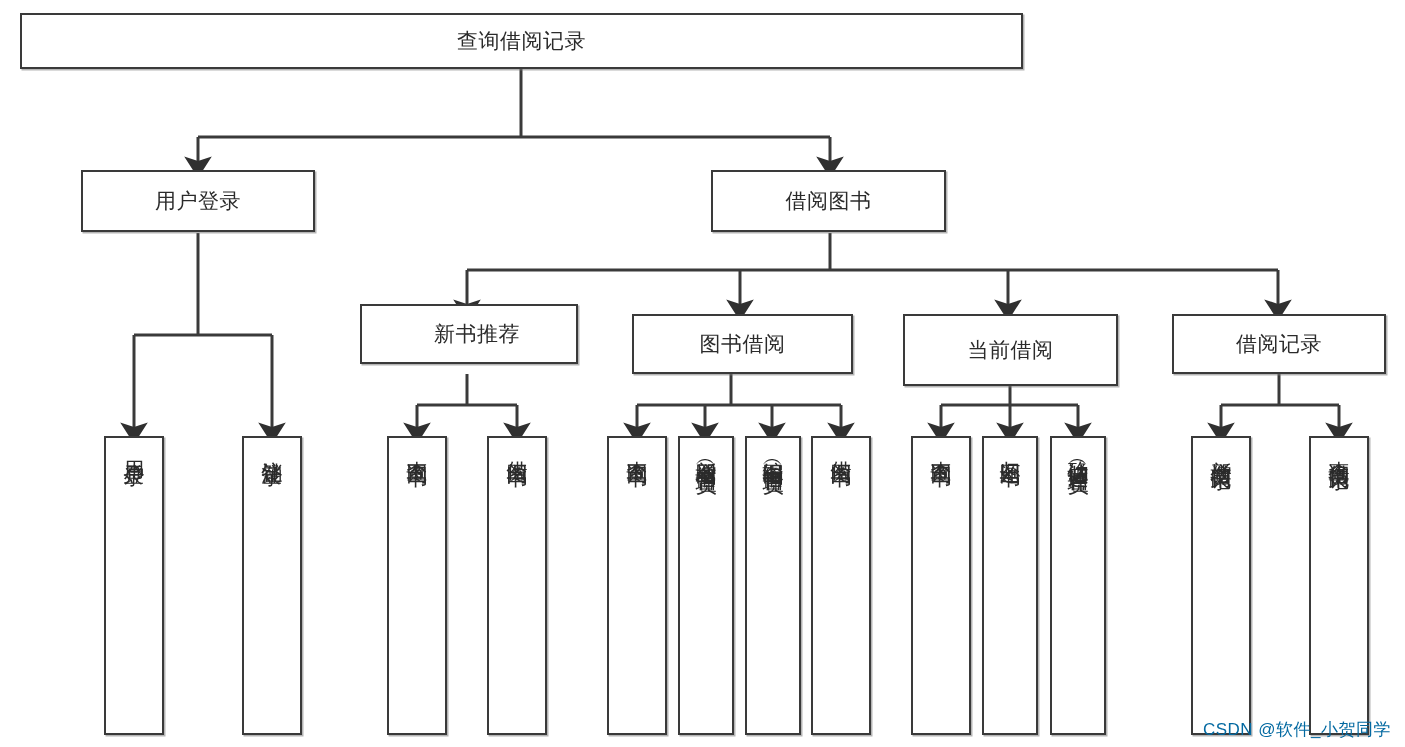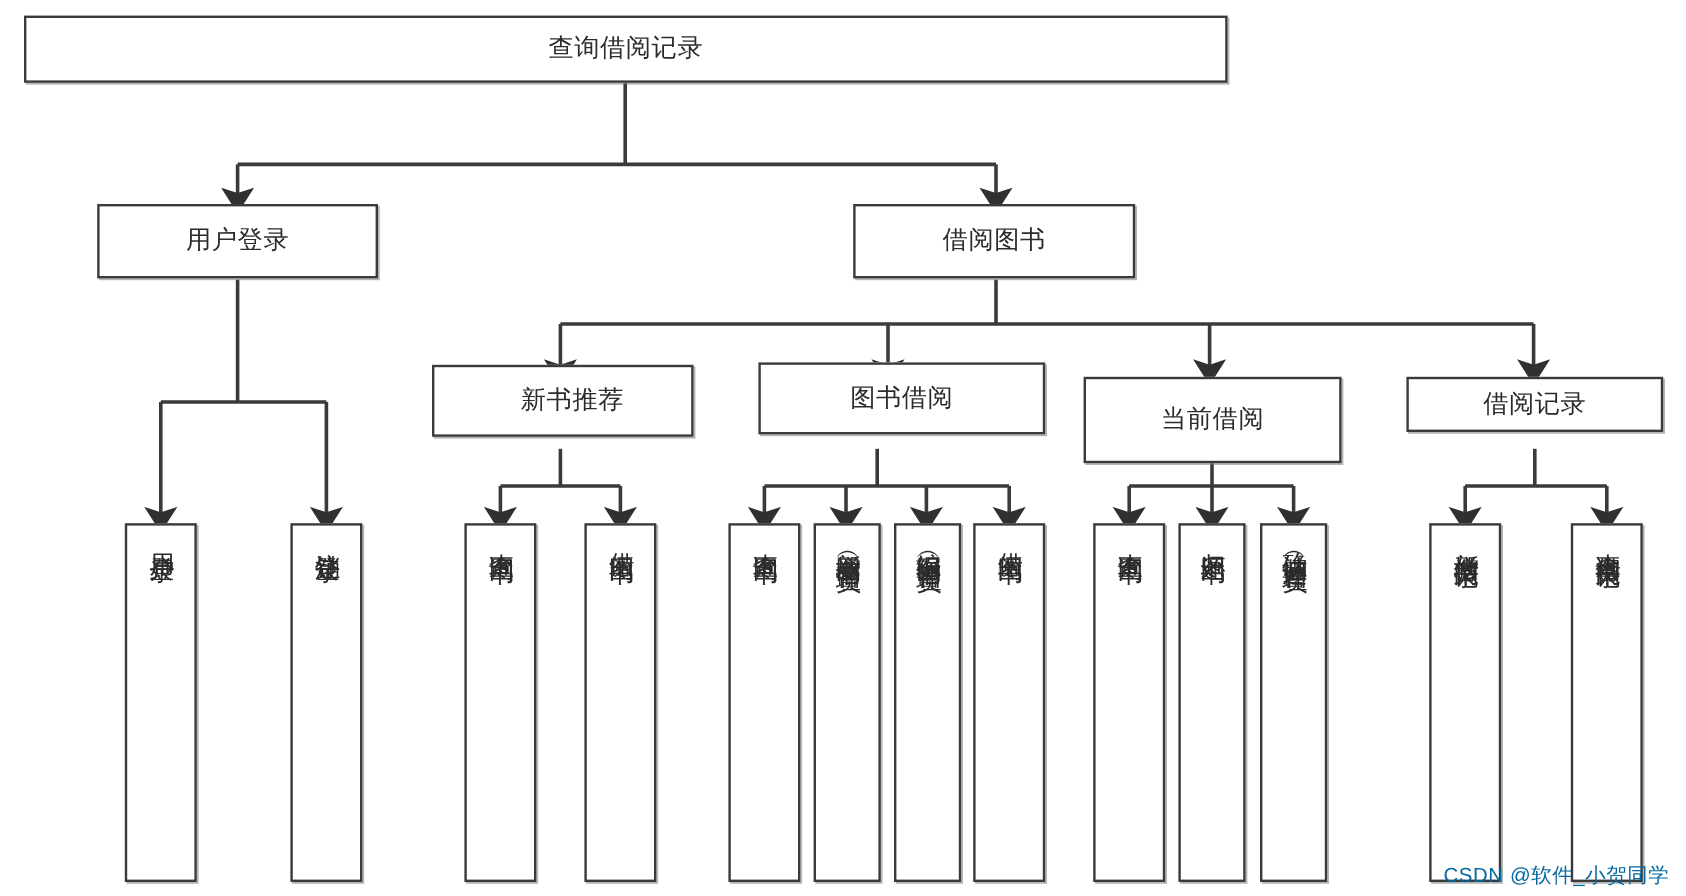--- a/index.html
+++ b/index.html
@@ -143,27 +143,27 @@
   <div class="node h" style="left:81px; top:170px; width:234px; height:62px;">
     <span class="label">用户登录</span>
   </div>
   <div class="node h" style="left:711px; top:170px; width:235px; height:62px;">
     <span class="label">借阅图书</span>
   </div>
 
   <div class="node h" style="left:360px; top:304px; width:218px; height:60px;padding-left:16px;">
     <span class="label">新书推荐</span>
   </div>
-  <div class="node h" style="left:632px; top:302px; width:239px; height:60px;">
+  <div class="node h" style="left:632px; top:314px; width:221px; height:60px;">
     <span class="label">图书借阅</span>
   </div>
   <div class="node h" style="left:903px; top:314px; width:215px; height:72px;">
     <span class="label">当前借阅</span>
   </div>
-  <div class="node h" style="left:1172px; top:314px; width:214px; height:46px;">
+  <div class="node h" style="left:1172px; top:314px; width:214px; height:60px;">
     <span class="label">借阅记录</span>
   </div>
 
   <div class="node v" style="left:104px; top:436px; width:60px; height:299px;">
     <span class="label">用户登录</span>
   </div>
   <div class="node v" style="left:242px; top:436px; width:60px; height:299px;">
     <span class="label">注销登录</span>
   </div>
 

